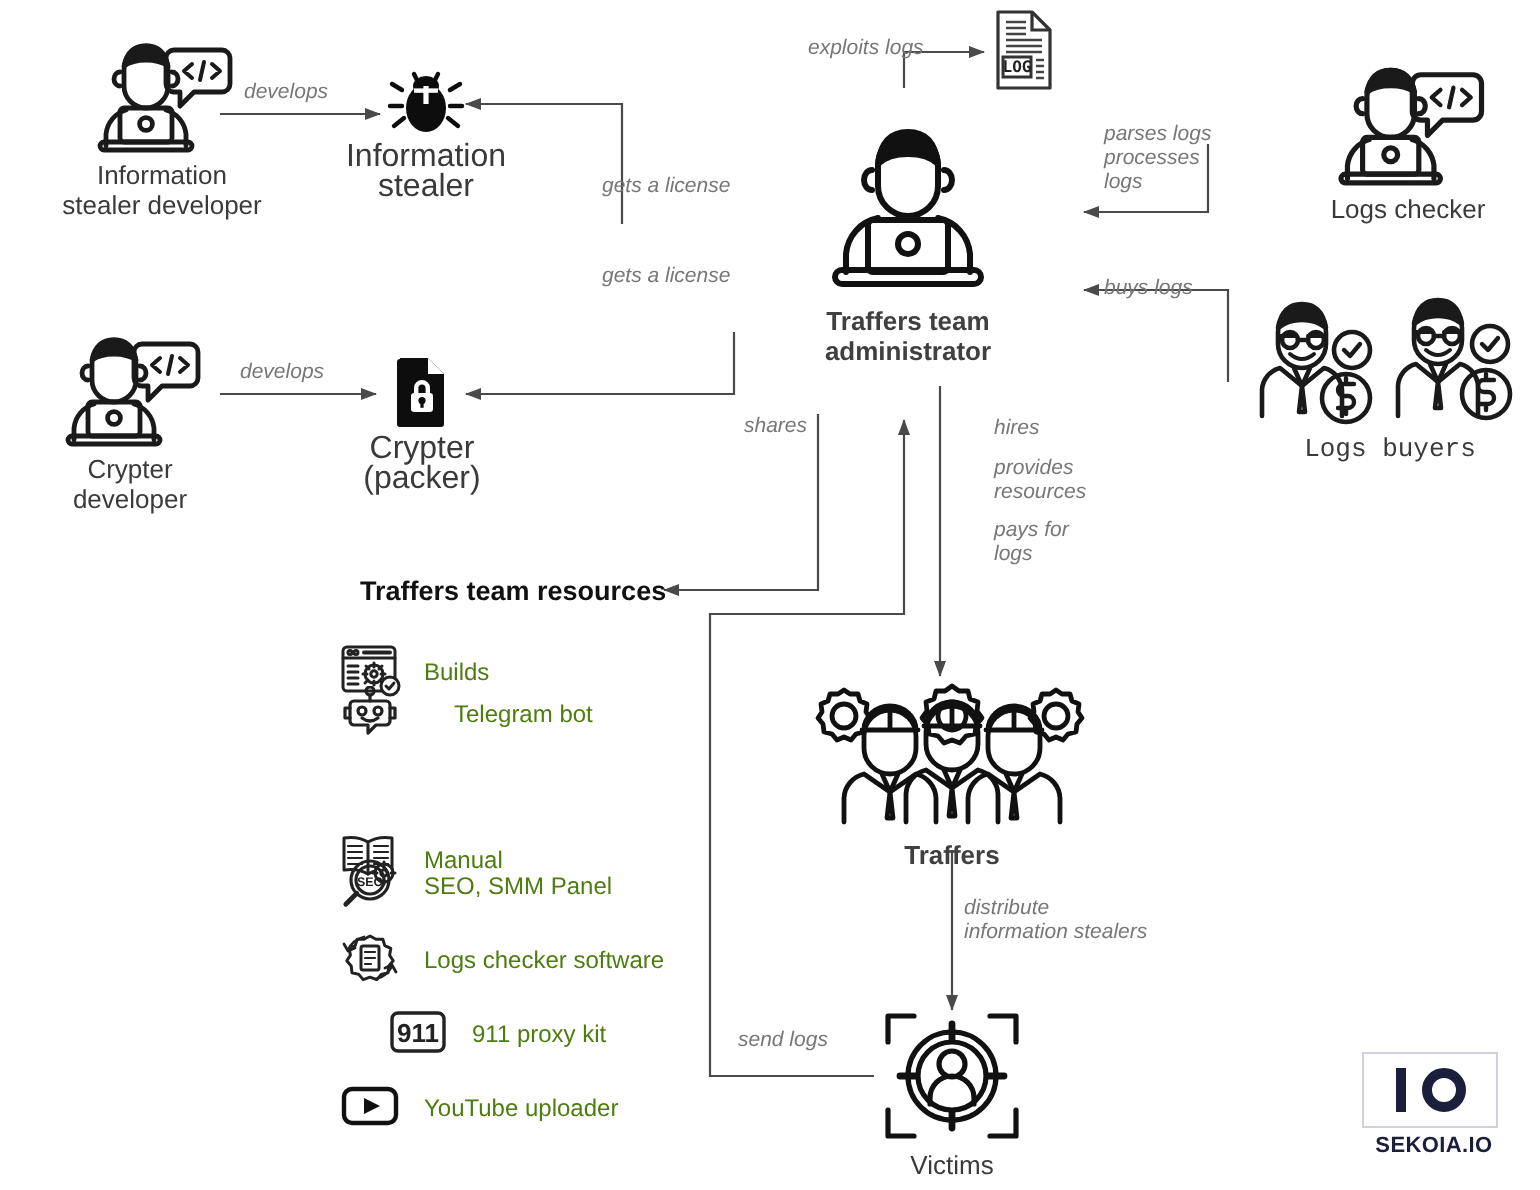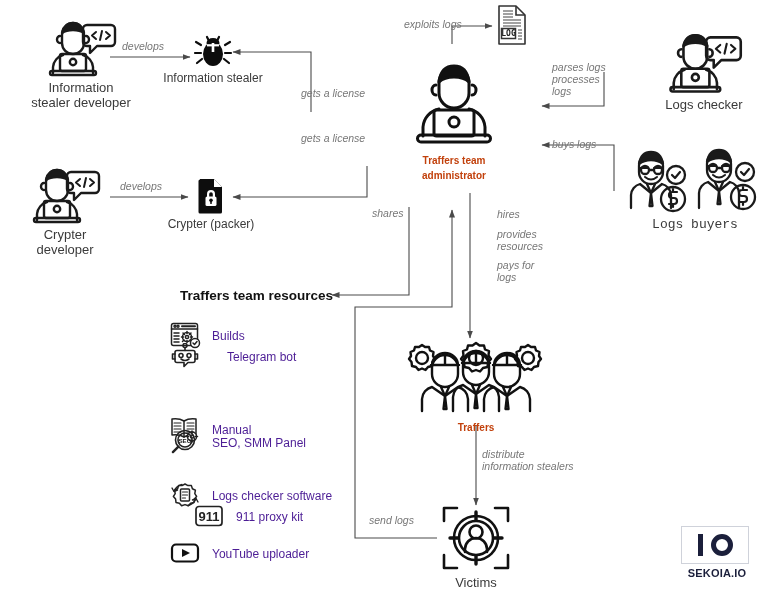--- a/index.html
+++ b/index.html
@@ -8,31 +8,31 @@
     width:770px;height:595px;position:relative;overflow:hidden;
     color:#222;
   }
   #canvas{position:absolute;left:0;top:0;width:770px;height:595px;}
   .node{position:absolute;text-align:center;}
   .node .icon{display:block;margin:0 auto;}
   .lbl{
     font-size:13px;line-height:15px;color:#3a3a3a;margin-top:3px;
     white-space:pre-line;
   }
-  .lbl.bold{font-weight:bold;color:#c2410c;font-size:10px;}
-  .lbl.small{font-size:12px;}
+  .lbl.bold{font-weight:bold;color:#404040;font-size:13px;}
+  .lbl.small{font-size:16px;}
   .edge-label{
     position:absolute;font-size:10.5px;font-style:italic;color:#777;
     line-height:12px;white-space:pre-line;font-family:"Liberation Sans","DejaVu Sans",sans-serif;
   }
   .res-title{
     position:absolute;font-weight:bold;font-size:13.5px;color:#111;
   }
   .res-item{position:absolute;display:flex;align-items:center;gap:10px;}
-  .res-item .txt{font-size:12px;color:#4c1d95;}
+  .res-item .txt{font-size:12px;color:#4d7c0f;}
   #logo{
     position:absolute;left:681px;top:526px;width:72px;text-align:center;
   }
   #logo .box{
     width:68px;height:38px;border:1.5px solid #cfd2da;box-sizing:border-box;
     display:flex;align-items:center;justify-content:center;gap:8px;
     background:#fff;
   }
   #logo .ibar{width:5px;height:22px;background:#1b1f3b;}
   #logo .oring{width:22px;height:22px;border:5px solid #1b1f3b;border-radius:50%;box-sizing:border-box;}
@@ -337,21 +337,21 @@
     <g fill="none" stroke="#222" stroke-width="1.6" stroke-linejoin="round" stroke-linecap="round">
       <circle cx="15" cy="11" r="9.5"></circle>
       <circle cx="15" cy="11" r="7"></circle>
       <path d="M8.4,17.6 l-5.5,5.5" stroke-width="2.4"></path>
       <text x="15" y="14" font-family="Liberation Sans, sans-serif" font-size="6.2" font-weight="bold" fill="#222" stroke="none" text-anchor="middle">SEO</text>
     </g>
   </svg>
   <span class="txt">SEO, SMM Panel</span>
 </div>
 
-<div class="res-item" style="left:170px;top:482px;">
+<div class="res-item" style="left:170px;top:466px;">
   <svg width="32" height="28" viewBox="0 0 32 28">
     <g fill="none" stroke="#222" stroke-width="1.5" stroke-linejoin="round" stroke-linecap="round">
       <path d="M15,2 l3,1.6 h3.4 l1,3.2 l3,1.4 l-.6,3.4 l1.8,2.8 l-2.2,2.6 l-.4,3.4 l-3.4,.8 l-2.2,2.6 l-3.4,-1.2 l-3.4,1.2 l-2.2,-2.6 l-3.4,-.8 l-.4,-3.4 l-2.2,-2.6 l1.8,-2.8 l-.6,-3.4 l3,-1.4 l1,-3.2 h3.4z"></path>
       <rect x="10.5" y="7" width="9" height="12" rx="1"></rect>
       <path d="M12.5,10 h5 M12.5,13 h5 M12.5,16 h3" stroke-width="1.1"></path>
       <path d="M4,9 a12,12 0 0 1 8,-6.5 M26,17 a12,12 0 0 1 -8,6.5" stroke-width="1.4"></path>
       <path d="M2,6 l2,3.5 l3.5,-1.5 M28,20 l-2,-3.5 l-3.5,1.5" stroke-width="1.4"></path>
     </g>
   </svg>
   <span class="txt">Logs checker software</span>

